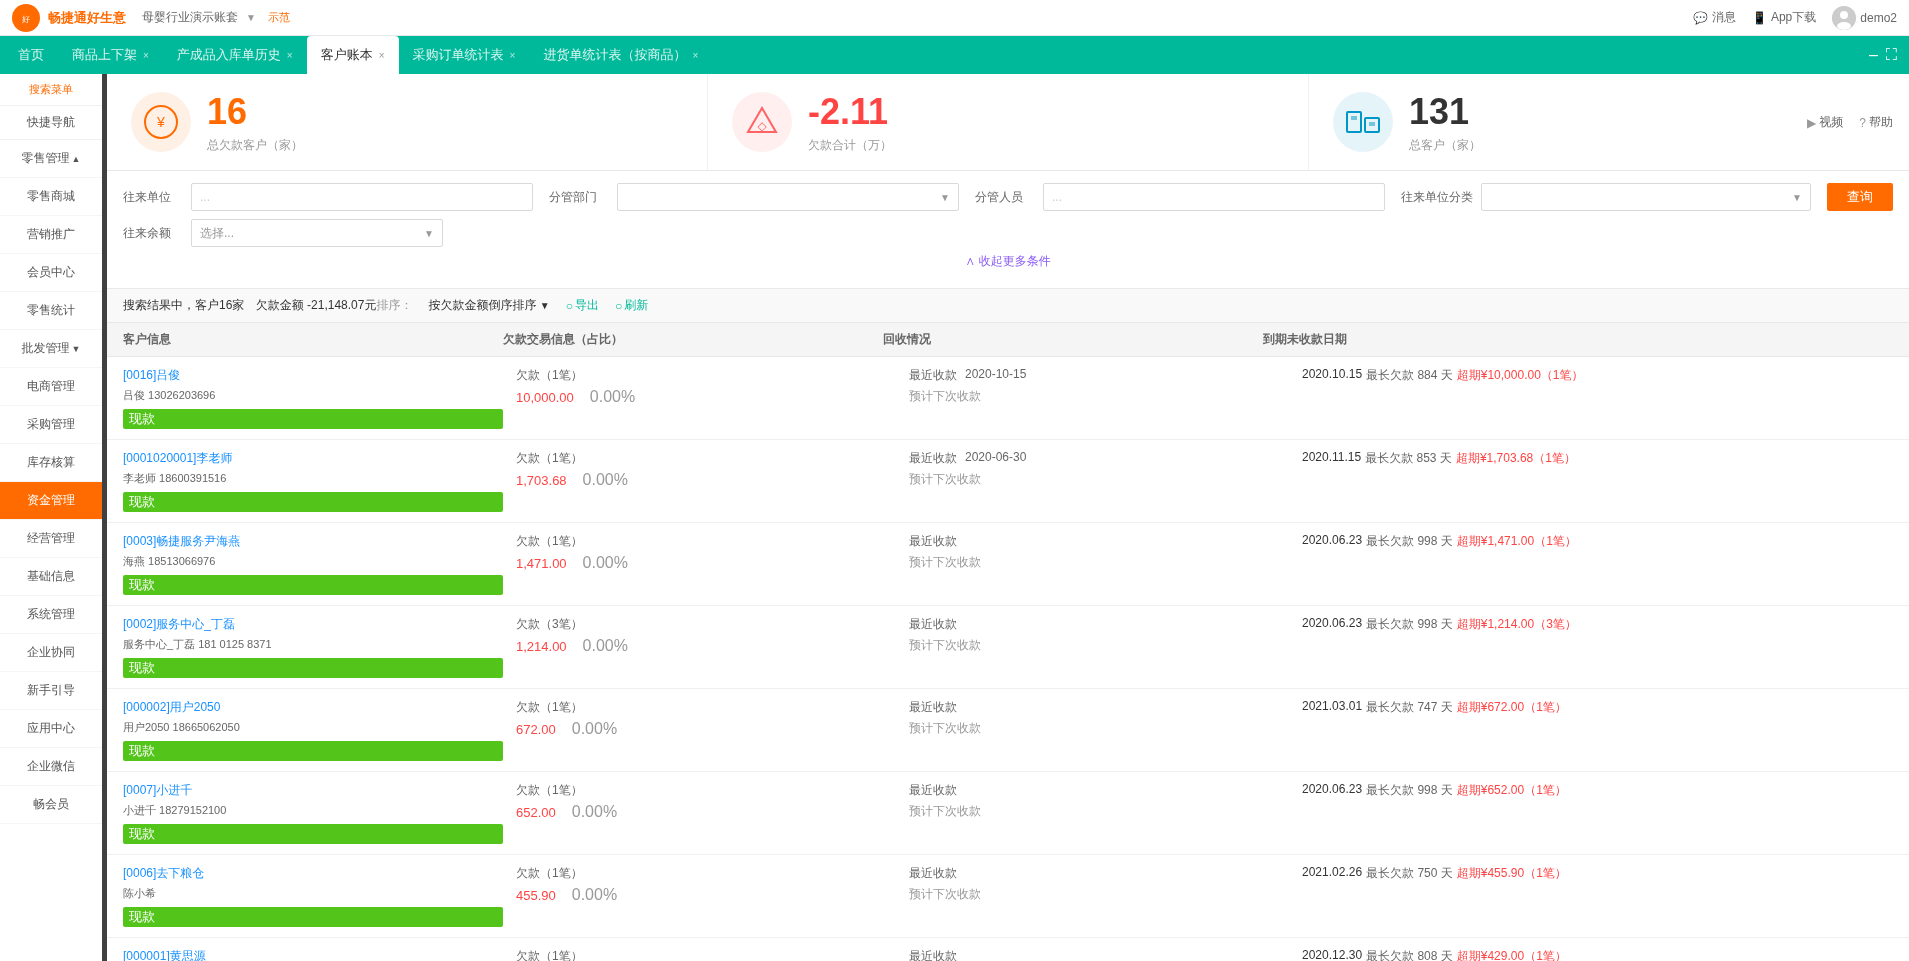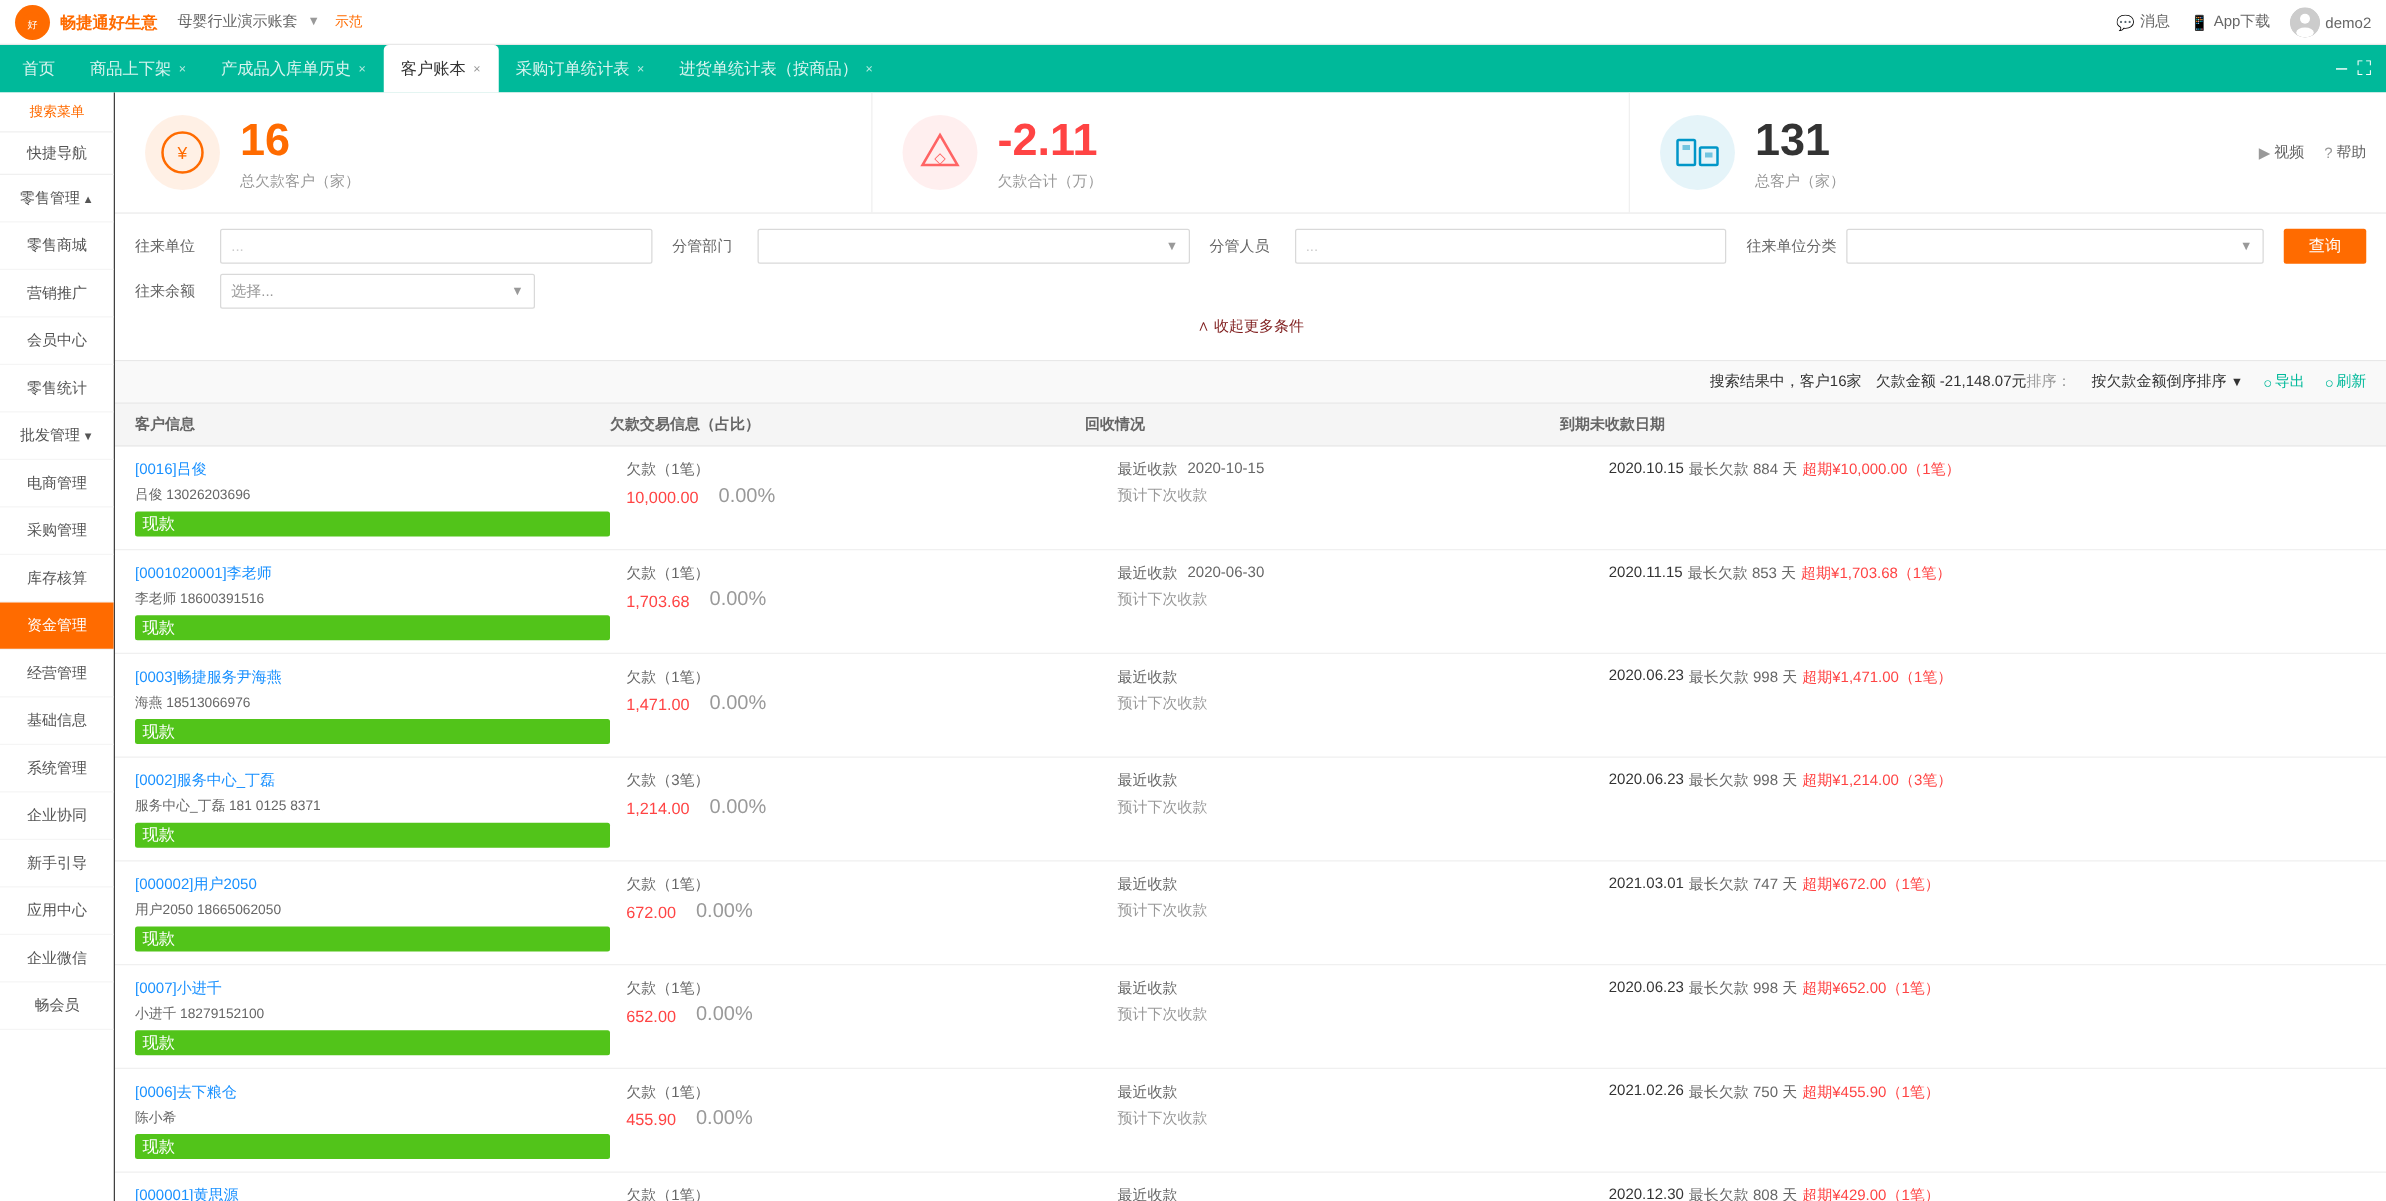--- a/index.html
+++ b/index.html
@@ -21,21 +21,21 @@
     .nav-tab.active .close-btn { color: #999; }
     .nav-tab-home { padding: 0 14px; }
     .nav-spacer { flex: 1; }
     .nav-actions { display: flex; gap: 8px; padding-right: 8px; }
     .nav-action-btn { color: white; cursor: pointer; font-size: 16px; }
     
     
     .main-container { display: flex; height: calc(961px - 36px - 38px); }
     
     
-    .sidebar { width: 92px; background: #fff; border-right: 1px solid #404040; display: flex; flex-direction: column; overflow-y: auto; }
+    .sidebar { width: 107px; background: #fff; border-right: 5px solid #404040; display: flex; flex-direction: column; overflow-y: auto; }
     .sidebar-search { padding: 8px 6px; font-size: 11px; color: #ff6b00; cursor: pointer; text-align: center; border-bottom: 1px solid #f0f0f0; }
     .sidebar-nav { display: flex; flex-direction: column; }
     .sidebar-item { padding: 10px 6px; text-align: center; font-size: 12px; color: #555; cursor: pointer; border-bottom: 1px solid #f5f5f5; }
     .sidebar-item.active { background: #ff6b00; color: white; }
     .sidebar-item.has-arrow { display: flex; align-items: center; justify-content: center; gap: 2px; }
     .quick-nav { padding: 8px 6px; text-align: center; font-size: 12px; color: #555; border-bottom: 1px solid #f0f0f0; }
     
     
     .content { flex: 1; display: flex; flex-direction: column; overflow: hidden; background: #f5f5f5; }
     
@@ -56,24 +56,24 @@
     
     .filter-area { background: #fff; padding: 12px 16px; border-bottom: 1px solid #e8e8e8; }
     .filter-row { display: flex; align-items: center; gap: 16px; margin-bottom: 8px; }
     .filter-item { display: flex; align-items: center; gap: 8px; flex: 1; }
     .filter-label { font-size: 12px; color: #666; white-space: nowrap; min-width: 60px; }
     .filter-input { flex: 1; border: 1px solid #d9d9d9; border-radius: 2px; padding: 4px 8px; font-size: 12px; color: #333; display: flex; align-items: center; justify-content: space-between; min-height: 28px; }
     .filter-select { flex: 1; border: 1px solid #d9d9d9; border-radius: 2px; padding: 4px 8px; font-size: 12px; color: #333; display: flex; align-items: center; justify-content: space-between; min-height: 28px; cursor: pointer; }
     .filter-select .arrow { color: #999; font-size: 10px; }
     .search-btn { background: #ff6b00; color: white; border: none; padding: 5px 20px; border-radius: 2px; font-size: 13px; cursor: pointer; }
     .filter-row2 { display: flex; align-items: center; gap: 16px; }
-    .collapse-btn { text-align: center; padding: 6px; color: #7f1d1d; font-size: 12px; cursor: pointer; }
-    
-    
-    .results-summary { background: #f9f9f9; padding: 8px 16px; display: flex; align-items: center; justify-content: flex-end; border-bottom: 1px solid #e8e8e8; font-size: 12px; }
+    .collapse-btn { text-align: center; padding: 6px; color: #8b5cf6; font-size: 12px; cursor: pointer; }
+    
+    
+    .results-summary { background: #f9f9f9; padding: 8px 16px; display: flex; align-items: center; justify-content: flex-start; border-bottom: 1px solid #e8e8e8; font-size: 12px; }
     .results-actions { display: flex; align-items: center; gap: 16px; color: #666; }
     .sort-label { color: #999; }
     .sort-value { color: #333; }
     .action-link { color: #00b99a; cursor: pointer; display: flex; align-items: center; gap: 2px; }
     
     
     .table-area { flex: 1; overflow-y: auto; background: #fff; }
     .table-header { display: grid; grid-template-columns: 380px 380px 380px 1fr; background: #f5f5f5; padding: 8px 16px; border-bottom: 1px solid #e8e8e8; font-size: 12px; color: #666; font-weight: 600; }
     .table-row { display: grid; grid-template-columns: 380px 380px 380px 1fr; padding: 10px 16px; border-bottom: 1px solid #f0f0f0; align-items: start; gap: 13px; }
     

